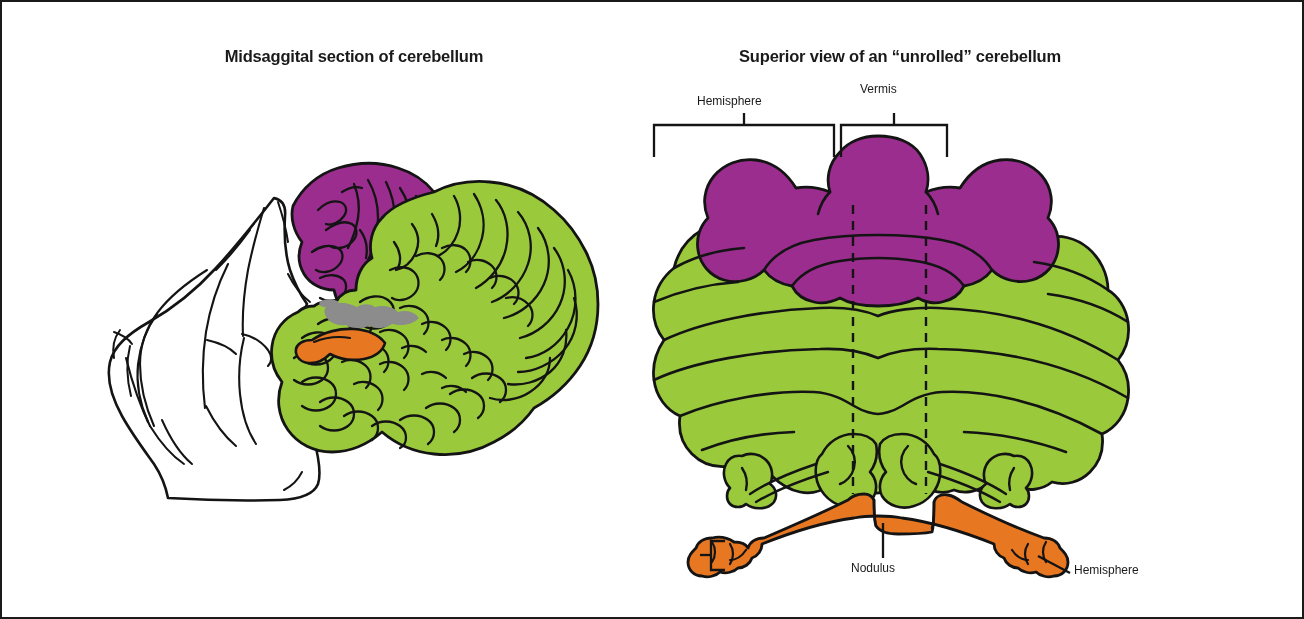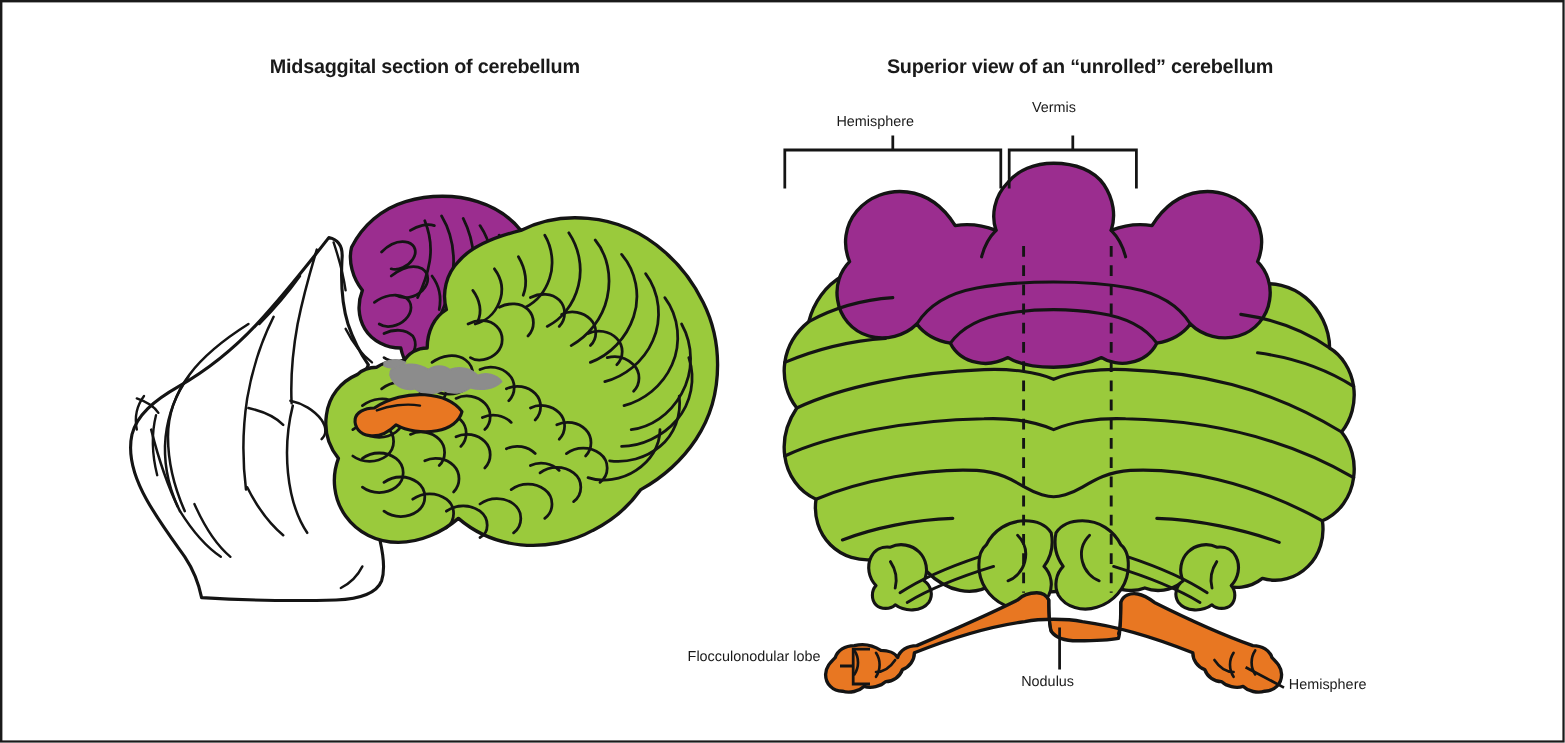--- a/index.html
+++ b/index.html
@@ -504,19 +504,18 @@
 
     <g>
       <path class="stroke-dark" stroke-width="2.3" d="M1036 554 L 1068 571"></path>
     </g>
   </svg>
 
   <div class="anno" id="label-hemisphere">Hemisphere</div>
 
   <div class="anno" id="label-vermis">Vermis</div>
 
-  <div class="anno" id="label-flocculonodular">Flocculonodular lobe</div>
 
   <div class="anno" id="label-nodulus">Nodulus</div>
 
   <div class="anno" id="label-flocculus">Hemisphere</div>
 
 </div>
 
 </body></html>

